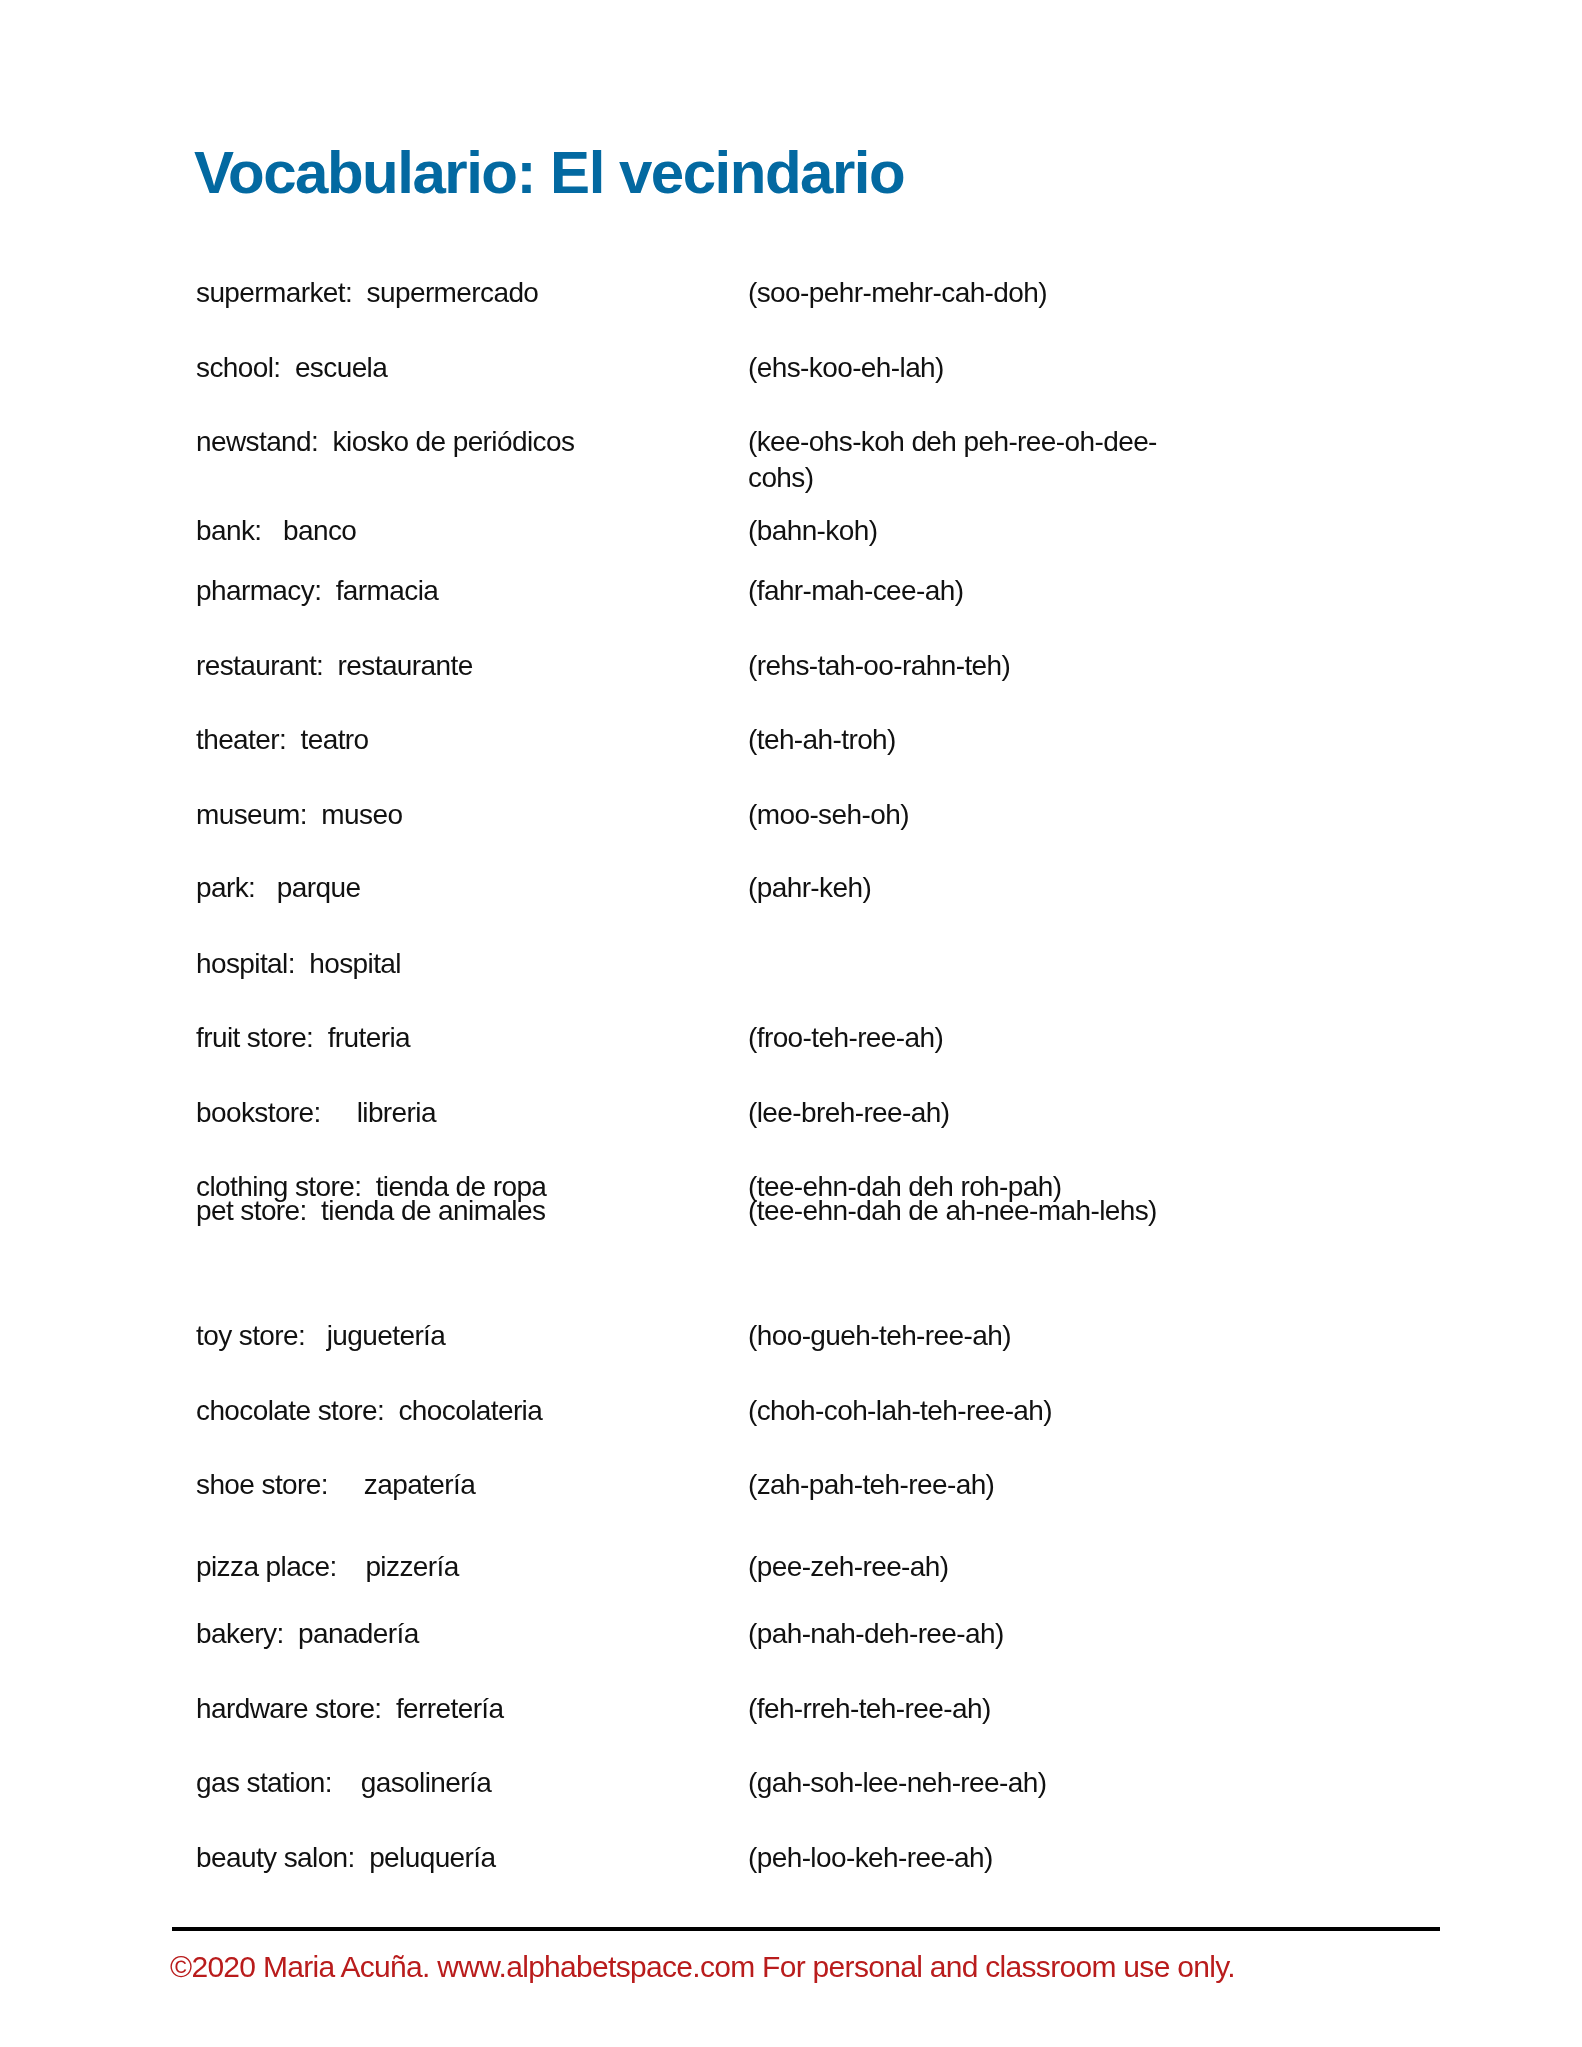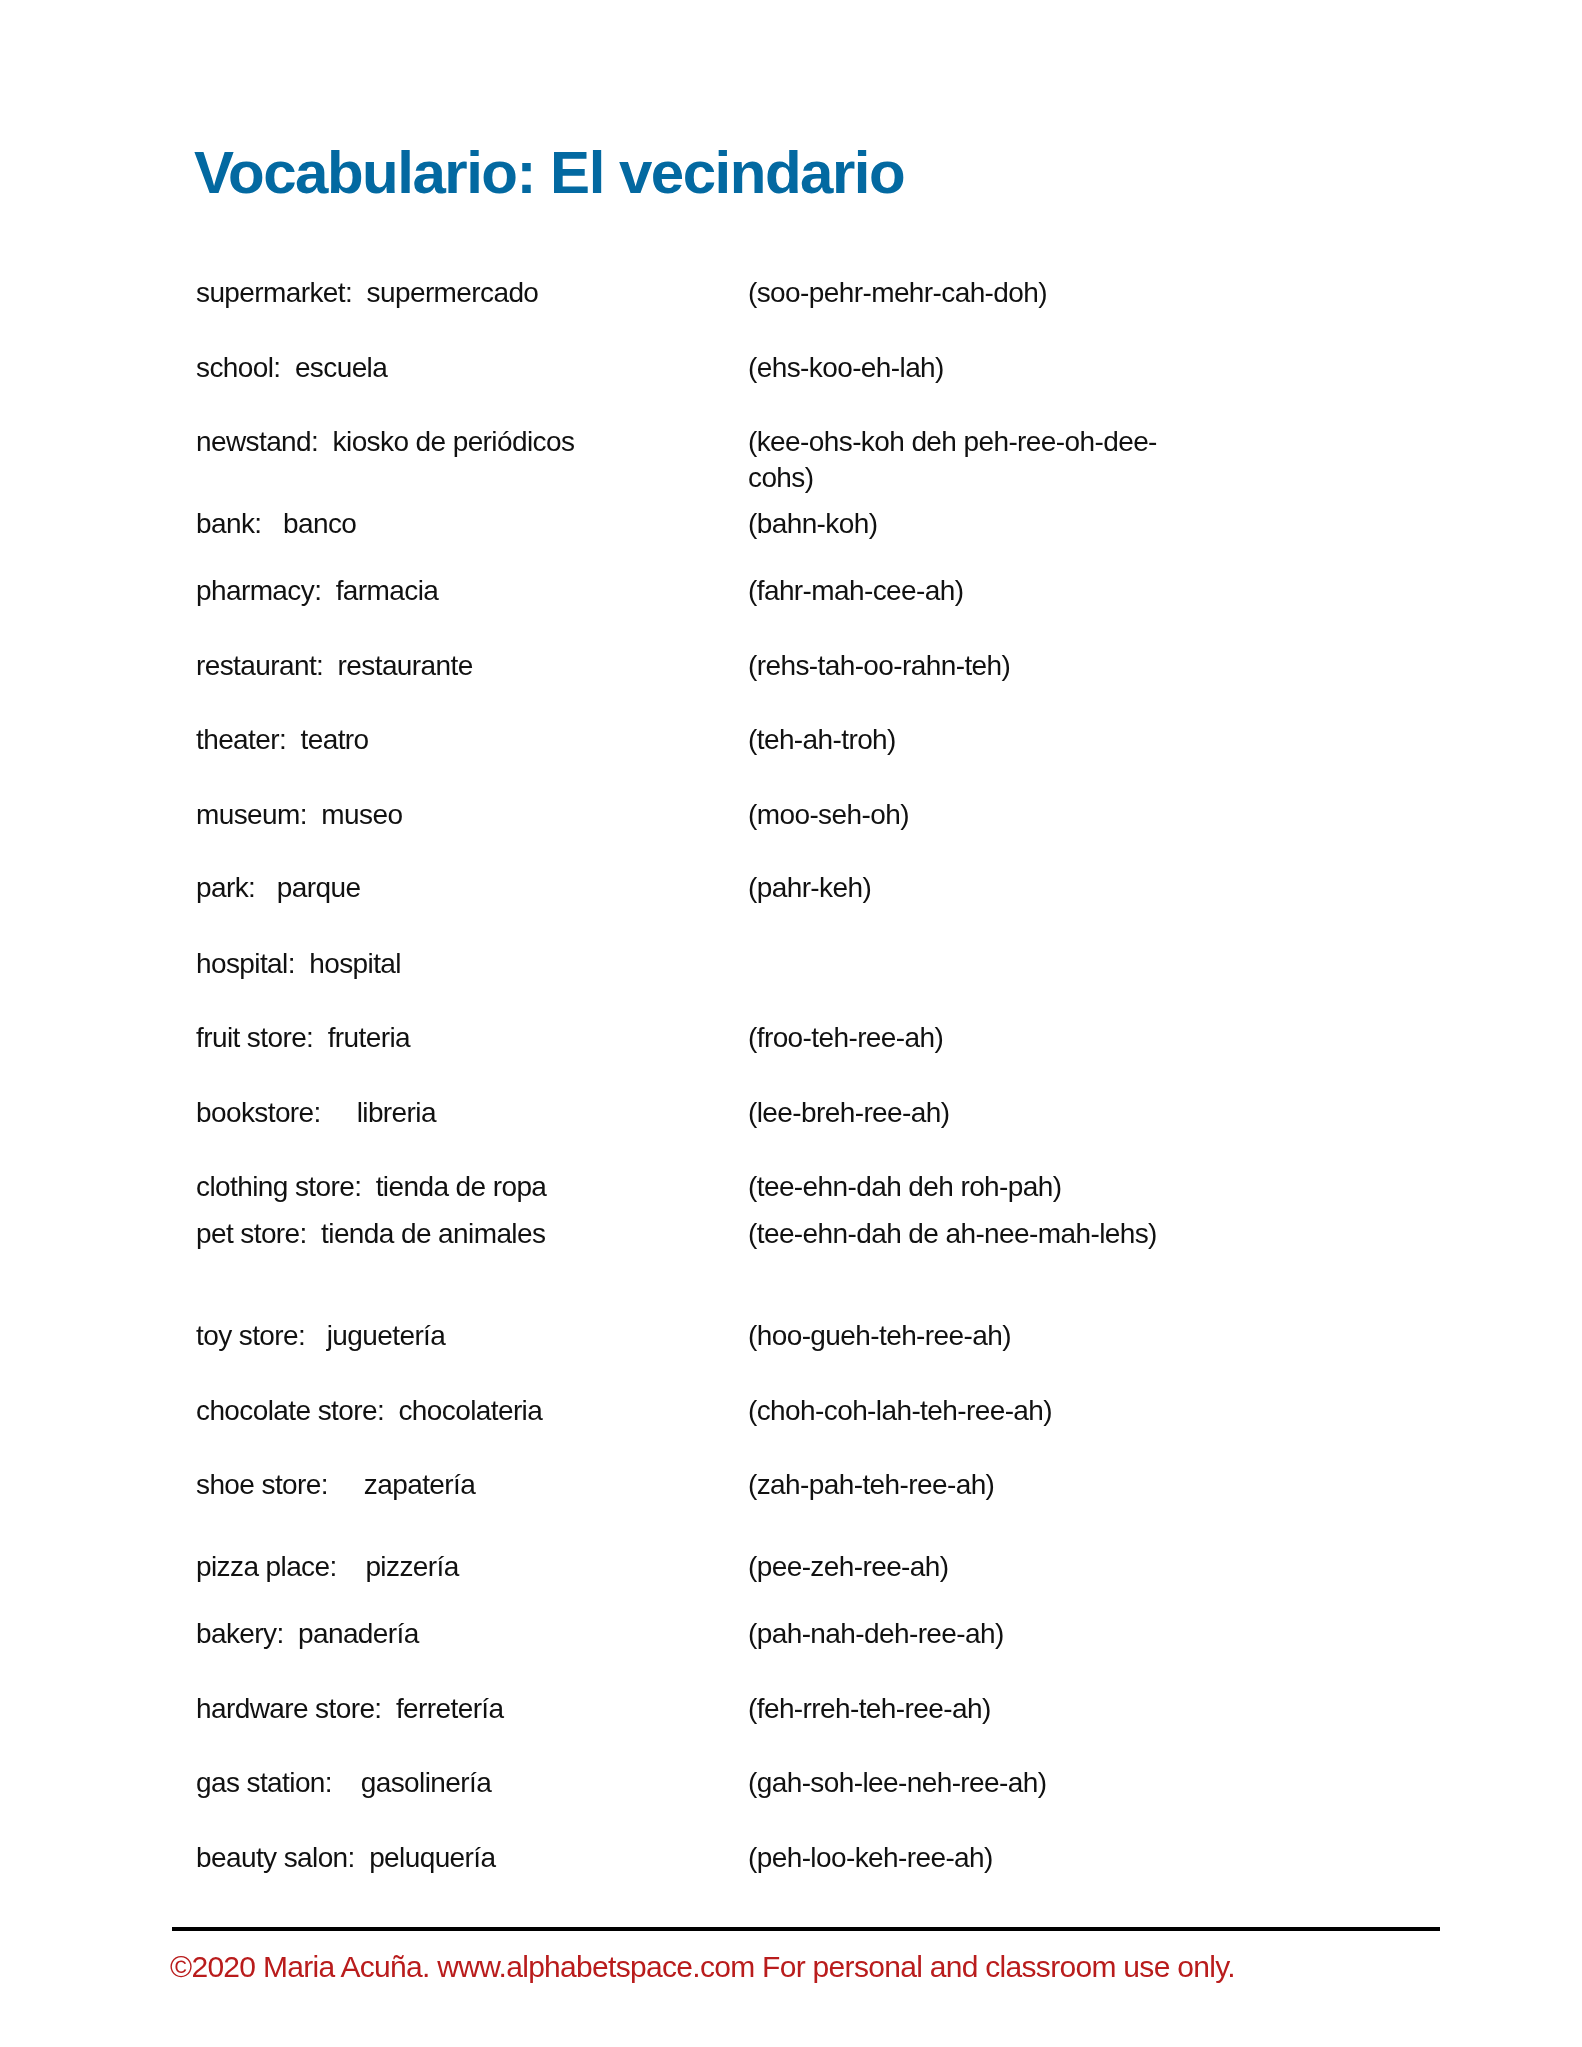--- a/index.html
+++ b/index.html
@@ -29,21 +29,21 @@
       <div class="pron">(soo-pehr-mehr-cah-doh)</div>
     </div>
     <div class="row" style="top: 74.5px;">
       <div class="term"><span>school:</span><span>  </span><span>escuela</span></div>
       <div class="pron">(ehs-koo-eh-lah)</div>
     </div>
     <div class="row" style="top: 149px;">
       <div class="term"><span>newstand:</span><span>  </span><span>kiosko de periódicos</span></div>
       <div class="pron">(kee-ohs-koh deh peh-ree-oh-dee-cohs)</div>
     </div>
-    <div class="row" style="top: 231px;">
+    <div class="row" style="top: 238px;">
       <div class="term"><span>bank:</span><span>   </span><span>banco</span></div>
       <div class="pron">(bahn-koh)</div>
     </div>
     <div class="row" style="top: 298px;">
       <div class="term"><span>pharmacy:</span><span>  </span><span>farmacia</span></div>
       <div class="pron">(fahr-mah-cee-ah)</div>
     </div>
     <div class="row" style="top: 372.5px;">
       <div class="term"><span>restaurant:</span><span>  </span><span>restaurante</span></div>
       <div class="pron">(rehs-tah-oo-rahn-teh)</div>
@@ -68,21 +68,21 @@
       <div class="pron">(froo-teh-ree-ah)</div>
     </div>
     <div class="row" style="top: 819.5px;">
       <div class="term"><span>bookstore:</span><span>     </span><span>libreria</span></div>
       <div class="pron">(lee-breh-ree-ah)</div>
     </div>
     <div class="row" style="top: 894px;">
       <div class="term"><span>clothing store:</span><span>  </span><span>tienda de ropa</span></div>
       <div class="pron">(tee-ehn-dah deh roh-pah)</div>
     </div>
-    <div class="row" style="top: 941px;">
+    <div class="row" style="top: 918px;">
       <div class="term"><span>pet store:</span><span>  </span><span>tienda de animales</span></div>
       <div class="pron">(tee-ehn-dah de ah-nee-mah-lehs)</div>
     </div>
     <div class="row" style="top: 1043px;">
       <div class="term"><span>toy store:</span><span>   </span><span>juguetería</span></div>
       <div class="pron">(hoo-gueh-teh-ree-ah)</div>
     </div>
     <div class="row" style="top: 1117.5px;">
       <div class="term"><span>chocolate store:</span><span>  </span><span>chocolateria</span></div>
       <div class="pron">(choh-coh-lah-teh-ree-ah)</div>

